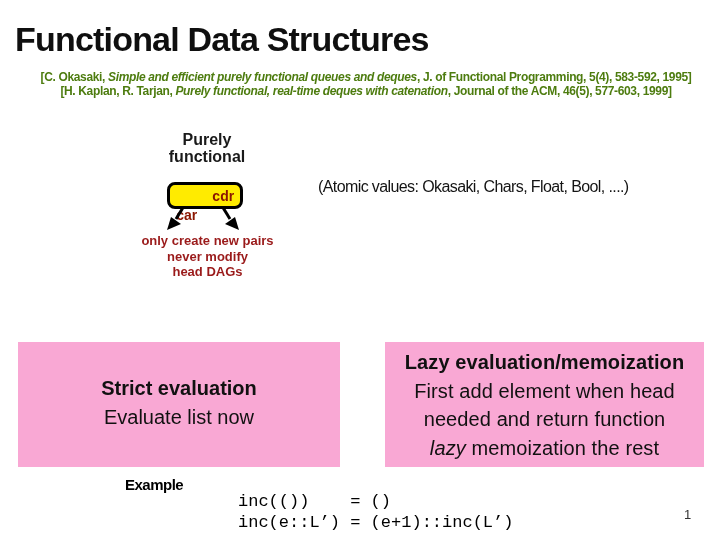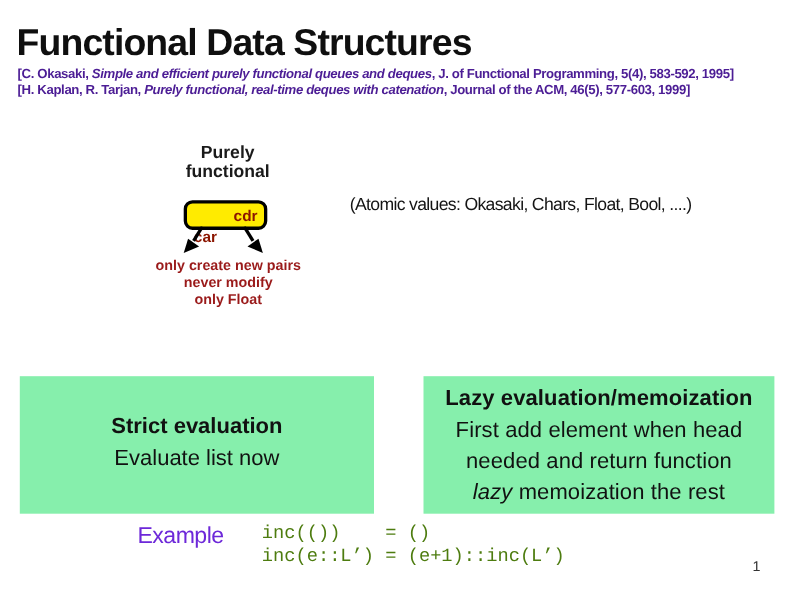--- a/index.html
+++ b/index.html
@@ -7,21 +7,21 @@
     position:relative;width:720px;height:540px;background:#ffffff;
     font-family:"Liberation Sans",sans-serif;overflow:hidden;
   }
   .abs{position:absolute;}
 
   .title{
     left:15px;top:20px;width:620px;
     font-size:34px;font-weight:700;letter-spacing:-0.8px;
     color:#0f0f0f;line-height:38px;white-space:nowrap;
   }
-  .citations{left:16px;top:61px;width:700px;color:#4c1d95;}
+  .citations{left:16px;top:71px;width:700px;color:#4d7c0f;text-align:center;}
   .cite-line{
     font-size:12px;font-weight:700;letter-spacing:-0.35px;
     line-height:13.8px;white-space:nowrap;
   }
   .cite-line .it{font-style:italic;font-weight:700;}
 
   .purely{
     left:140px;top:131px;width:134px;text-align:center;
     font-size:16px;font-weight:600;line-height:17px;color:#1a1a1a;
   }
@@ -43,36 +43,36 @@
     left:110px;top:233px;width:195px;text-align:center;
     font-size:13px;font-weight:700;line-height:15.5px;color:#9A1A1A;
   }
 
   .atomic{
     left:318px;top:178px;width:395px;
     font-size:16px;letter-spacing:-0.6px;color:#141414;white-space:nowrap;
   }
 
   .graybox{
-    background:#86efac;color:#111;text-align:center;
+    background:#f9a8d4;color:#111;text-align:center;
     font-size:20px;line-height:28.5px;box-sizing:border-box;
   }
   .graybox .hd{font-weight:700;}
   .strictbox{left:18px;top:342px;width:322px;height:125px;padding-top:32px;}
   .lazybox{left:385px;top:342px;width:319px;height:125px;padding-top:6px;letter-spacing:0.1px;}
   .lazybox .it{font-style:italic;}
 
   .example{
-    left:125px;top:476px;font-size:21px;font-weight:400;
-    letter-spacing:-0.5px;color:#6d28d9;
+    left:125px;top:476px;font-size:15px;font-weight:700;
+    letter-spacing:-0.5px;color:#000000;
   }
   .code{
-    left:238px;top:476px;margin:0;
+    left:238px;top:492px;margin:0;
     font-family:"Liberation Mono",monospace;font-size:17px;
-    line-height:20.5px;color:#4d7c0f;white-space:pre;
+    line-height:20.5px;color:#000000;white-space:pre;
   }
   .pagenum{left:684px;top:507px;font-size:13px;color:#333;}
 </style>
 </head>
 <body>
 
 <div class="slide">
 
   <div class="abs title">Functional Data Structures</div>
 
@@ -94,21 +94,21 @@
   <svg class="abs arrows" viewBox="0 0 94 26" xmlns="http://www.w3.org/2000/svg">
     <line x1="28" y1="0" x2="20" y2="13" stroke="#000" stroke-width="3"></line>
     <polygon points="11,24 15,11 25,18" fill="#000"></polygon>
     <line x1="66" y1="0" x2="74" y2="13" stroke="#000" stroke-width="3"></line>
     <polygon points="83,24 79,11 69,18" fill="#000"></polygon>
   </svg>
 
   <div class="abs notes">
     <div>only create new pairs</div>
     <div>never modify</div>
-    <div>only Float</div>
+    <div>head DAGs</div>
   </div>
 
   <div class="abs atomic">(Atomic values: Okasaki, Chars, Float, Bool, ....)</div>
 
   <div class="abs graybox strictbox">
     <div class="hd">Strict evaluation</div>
     <div>Evaluate list now</div>
   </div>
 
   <div class="abs graybox lazybox">

